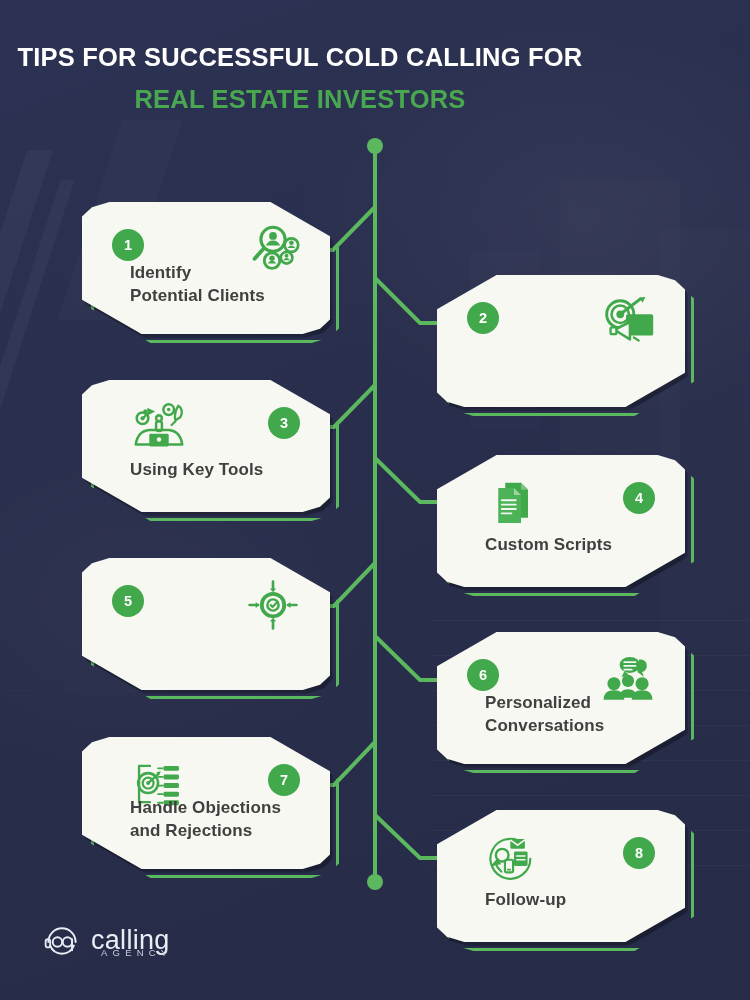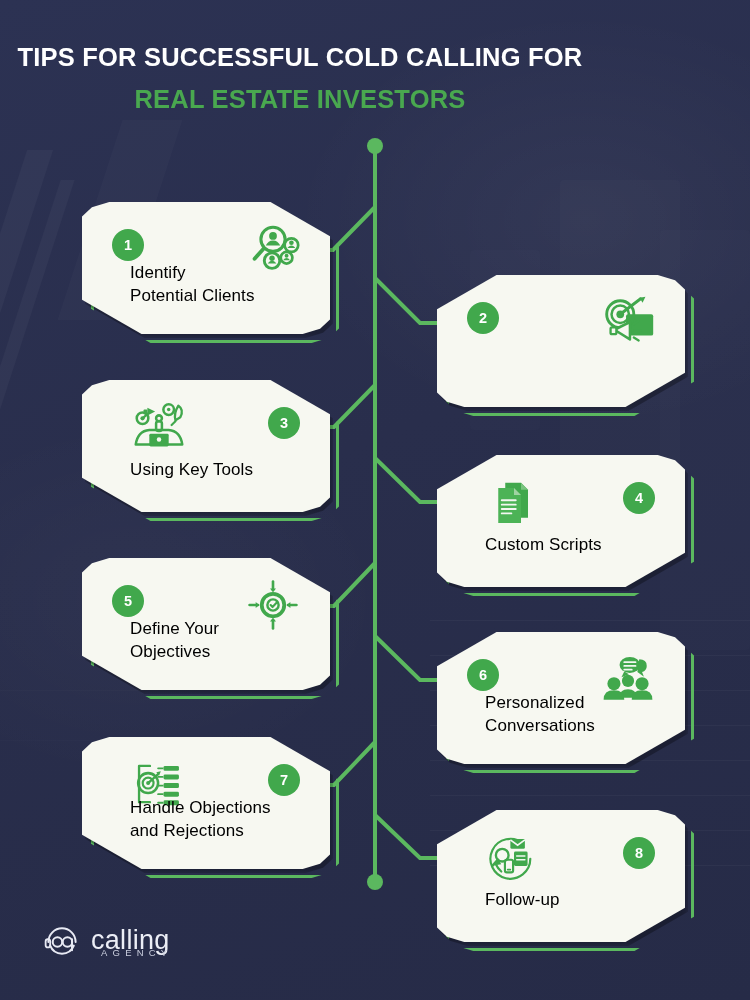--- a/index.html
+++ b/index.html
@@ -153,23 +153,23 @@
   }
   .icon-right { right: 26px; }
   .icon-left  { left: 46px; }
 
   .card-label {
     position: absolute;
     left: 48px;
     right: 26px;
     bottom: 26px;
     font-size: 17px;
-    font-weight: 400;
+    font-weight: 700;
     line-height: 1.35;
-    color: #000000;
+    color: #404040;
     letter-spacing: 0.1px;
     white-space: pre-line;
   }
   .label-mid { bottom: 30px; }
 
   
   .logo {
     position: absolute;
     left: 42px;
     bottom: 38px;
@@ -369,22 +369,20 @@
               <line x1="32" y1="44" x2="32" y2="53"></line>
               <line x1="7" y1="28" x2="16" y2="28"></line>
               <line x1="48" y1="28" x2="57" y2="28"></line>
             </g>
             <path d="M32 14.5 l-3.2 -4 h6.4 z" fill="#41a84c"></path>
             <path d="M32 41.5 l-3.2 4 h6.4 z" fill="#41a84c"></path>
             <path d="M17.5 28 l-4 -3.2 v6.4 z" fill="#41a84c"></path>
             <path d="M46.5 28 l4 -3.2 v6.4 z" fill="#41a84c"></path>
           </svg>
         </div>
-        <div class="card-label">Define Your
-Objectives</div>
       </div>
     </div>
   </div>
 
   <div class="card-wrap" style="left:437px; top:632px; width:248px; height:132px;">
     <div class="card-outline cut-tl-br"></div>
     <div class="card-shadow cut-tl-br"></div>
     <div class="card cut-tl-br">
       <div class="card-inner">
         <div class="badge badge-left">6</div>

